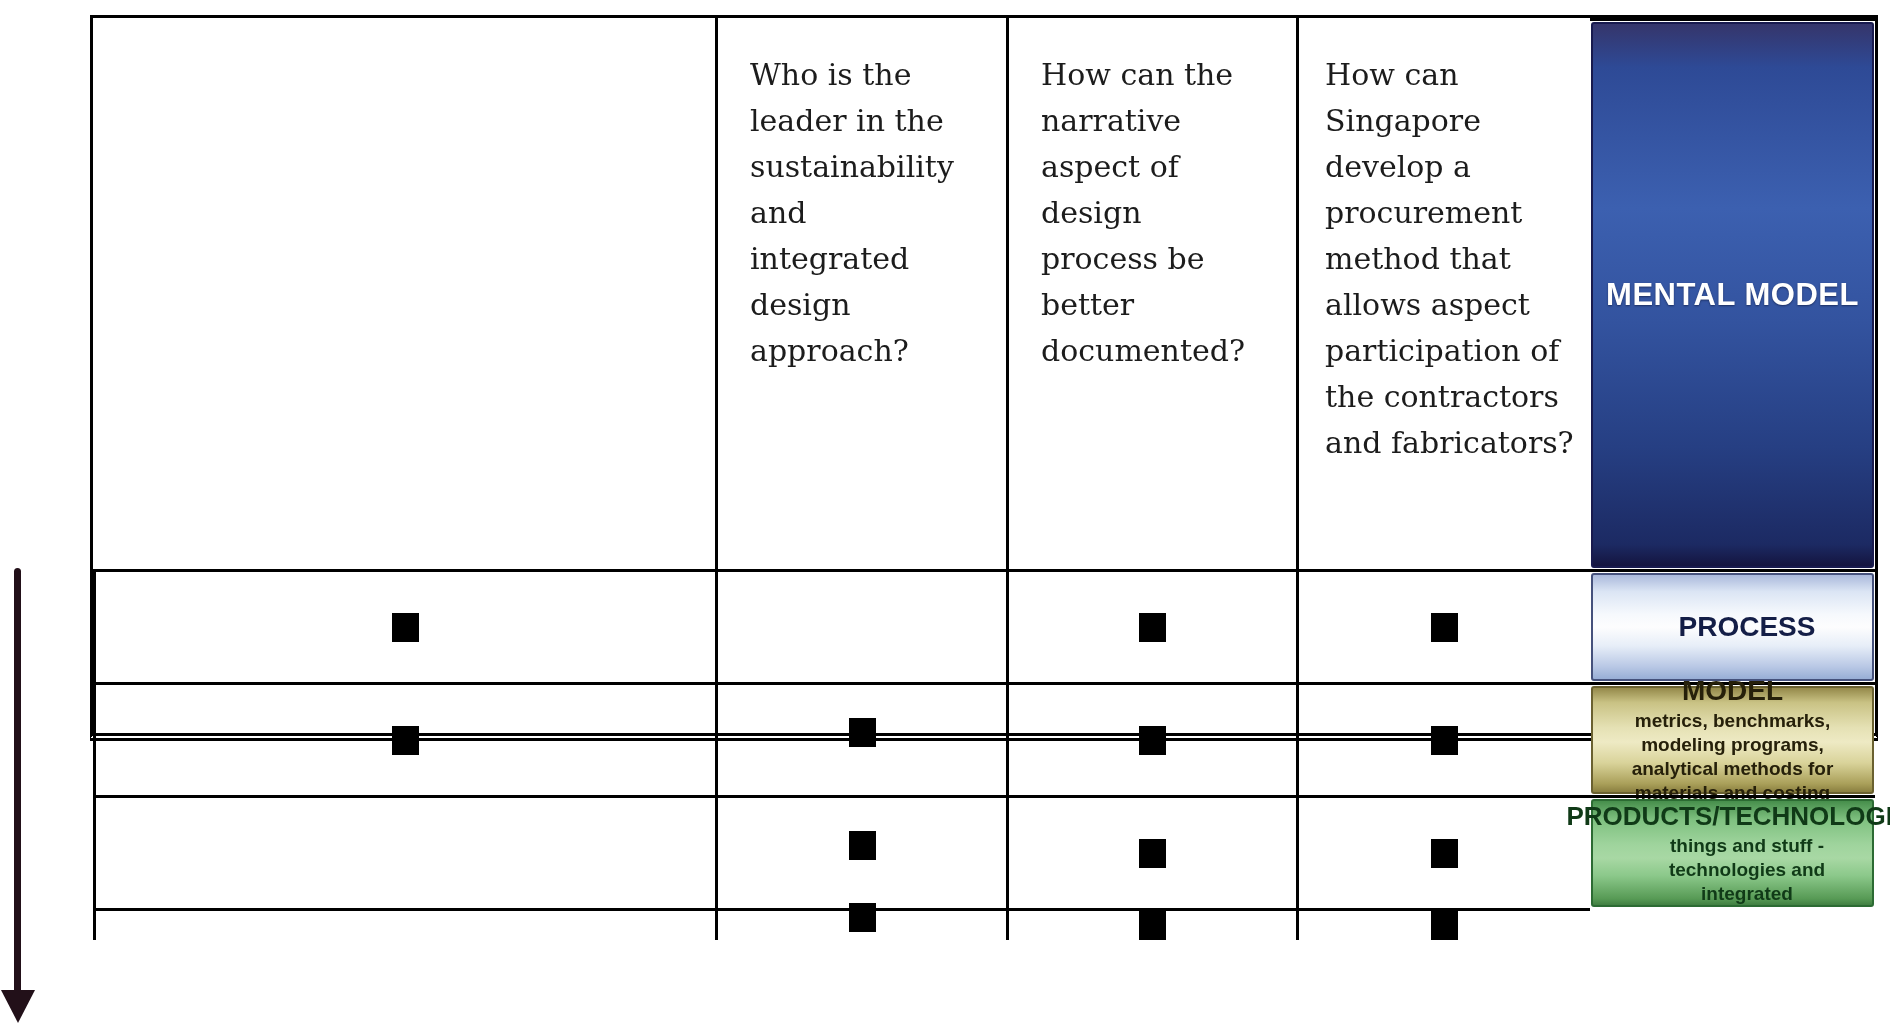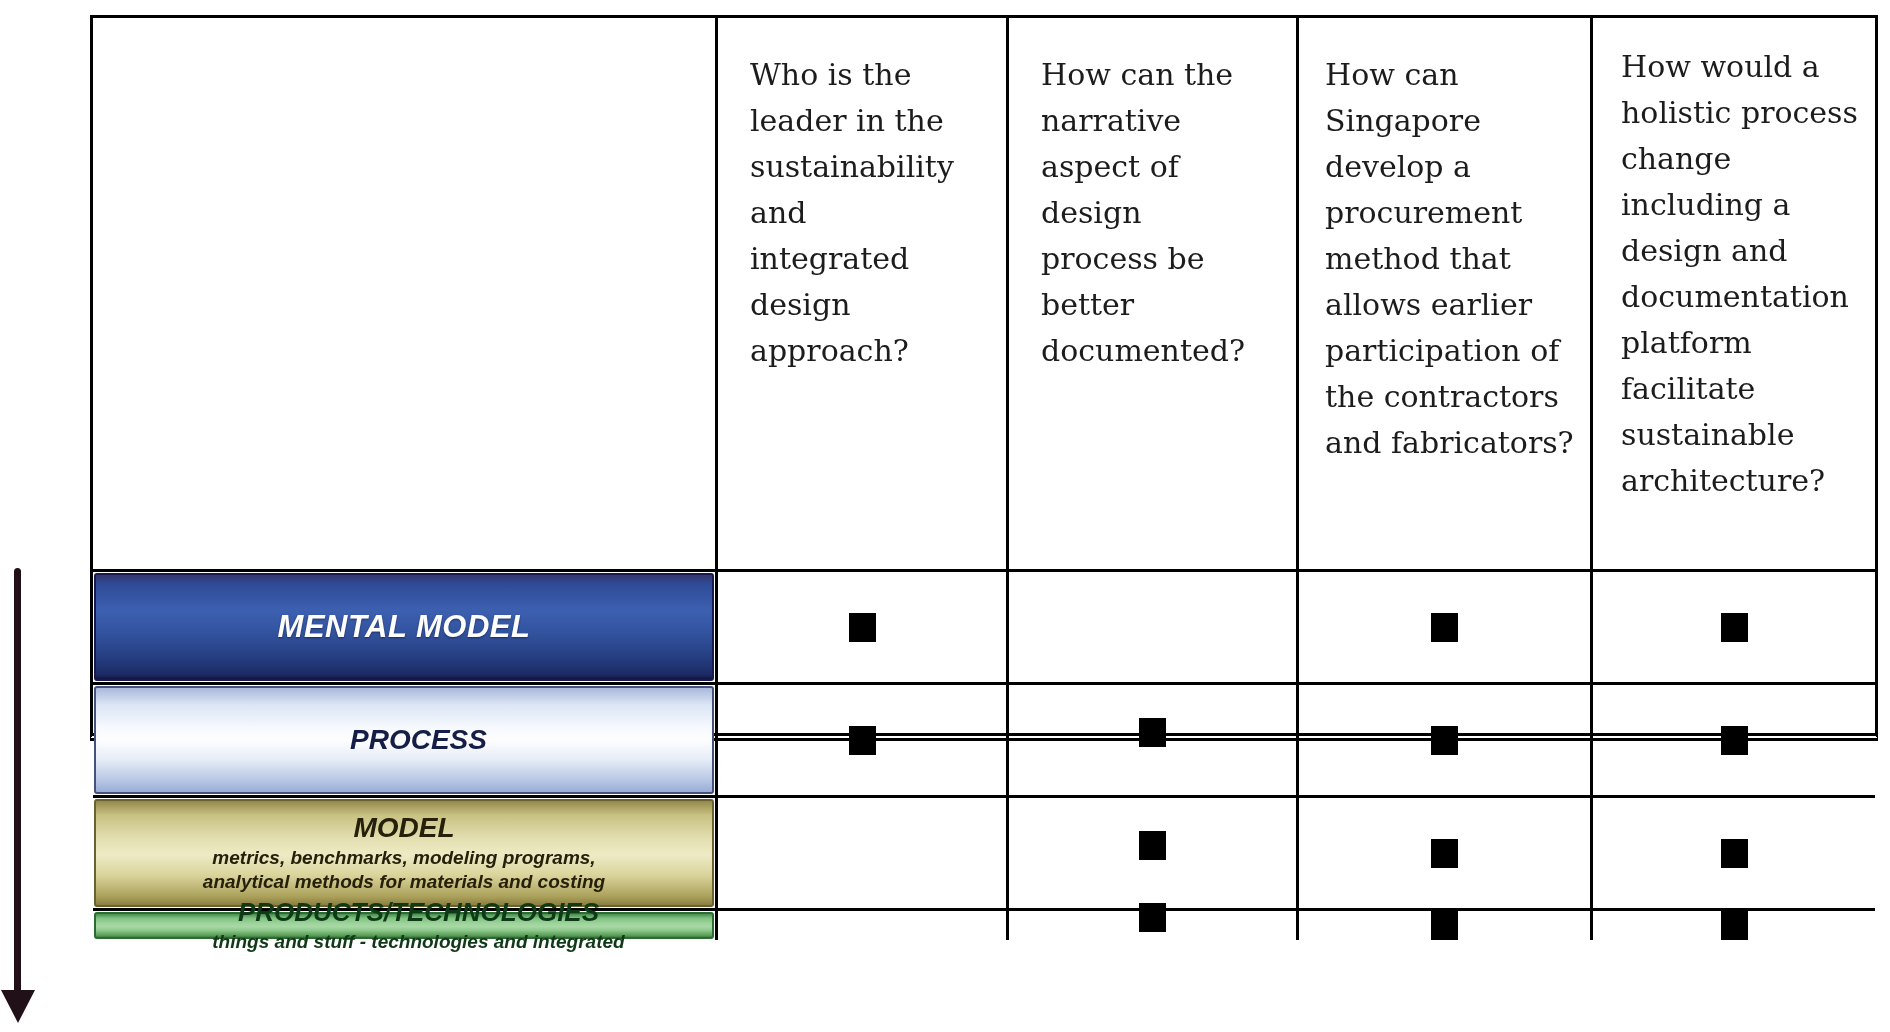--- a/index.html
+++ b/index.html
@@ -54,21 +54,20 @@
 
   
   .rh{padding:0;}
   .band{
     position:absolute;inset:1px 1px;
     border-radius:3px;
     display:flex;flex-direction:column;
     align-items:center;justify-content:center;
     text-align:center;gap:2px;
     box-sizing:border-box;
-    font-style:italic;
   }
   .band-title{font-weight:bold;}
   .band-sub{font-weight:bold;font-size:19px;line-height:24px;white-space:pre-line;}
 
   .band-0{
     background:linear-gradient(180deg,#35356b 0%,#2e4a96 8%,#3c60b0 34%,#33539f 55%,#263f83 78%,#1c2a63 96%,#14143f 100%);
     border:2px solid #181a4e;color:#ffffff;
   }
   .band-0 .band-title{font-size:31px;letter-spacing:0.5px;text-shadow:0 1px 2px rgba(0,0,20,.45);}
   .band-0 .band-sub{color:#e9efff;font-size:19.5px;}
@@ -127,36 +126,24 @@
 process be
 better
 documented?</div>
     </div>
     <div class="cell qcell q3 bl">
       <div class="q">How can
 Singapore
 develop a
 procurement
 method that
-allows earlier
+allows aspect
 participation of
 the contractors
 and fabricators?</div>
-    </div>
-    <div class="cell qcell q4 bl">
-      <div class="q">How would a
-holistic process
-change
-including a
-design and
-documentation
-platform
-facilitate
-sustainable
-architecture?</div>
     </div>
 
     <div class="cell rh bt">
       <div class="band band-0">
         <div class="band-title">MENTAL MODEL</div>
       </div>
     </div>
     <div class="cell mc bl bt on">
         <div class="sq"></div>
       </div>

